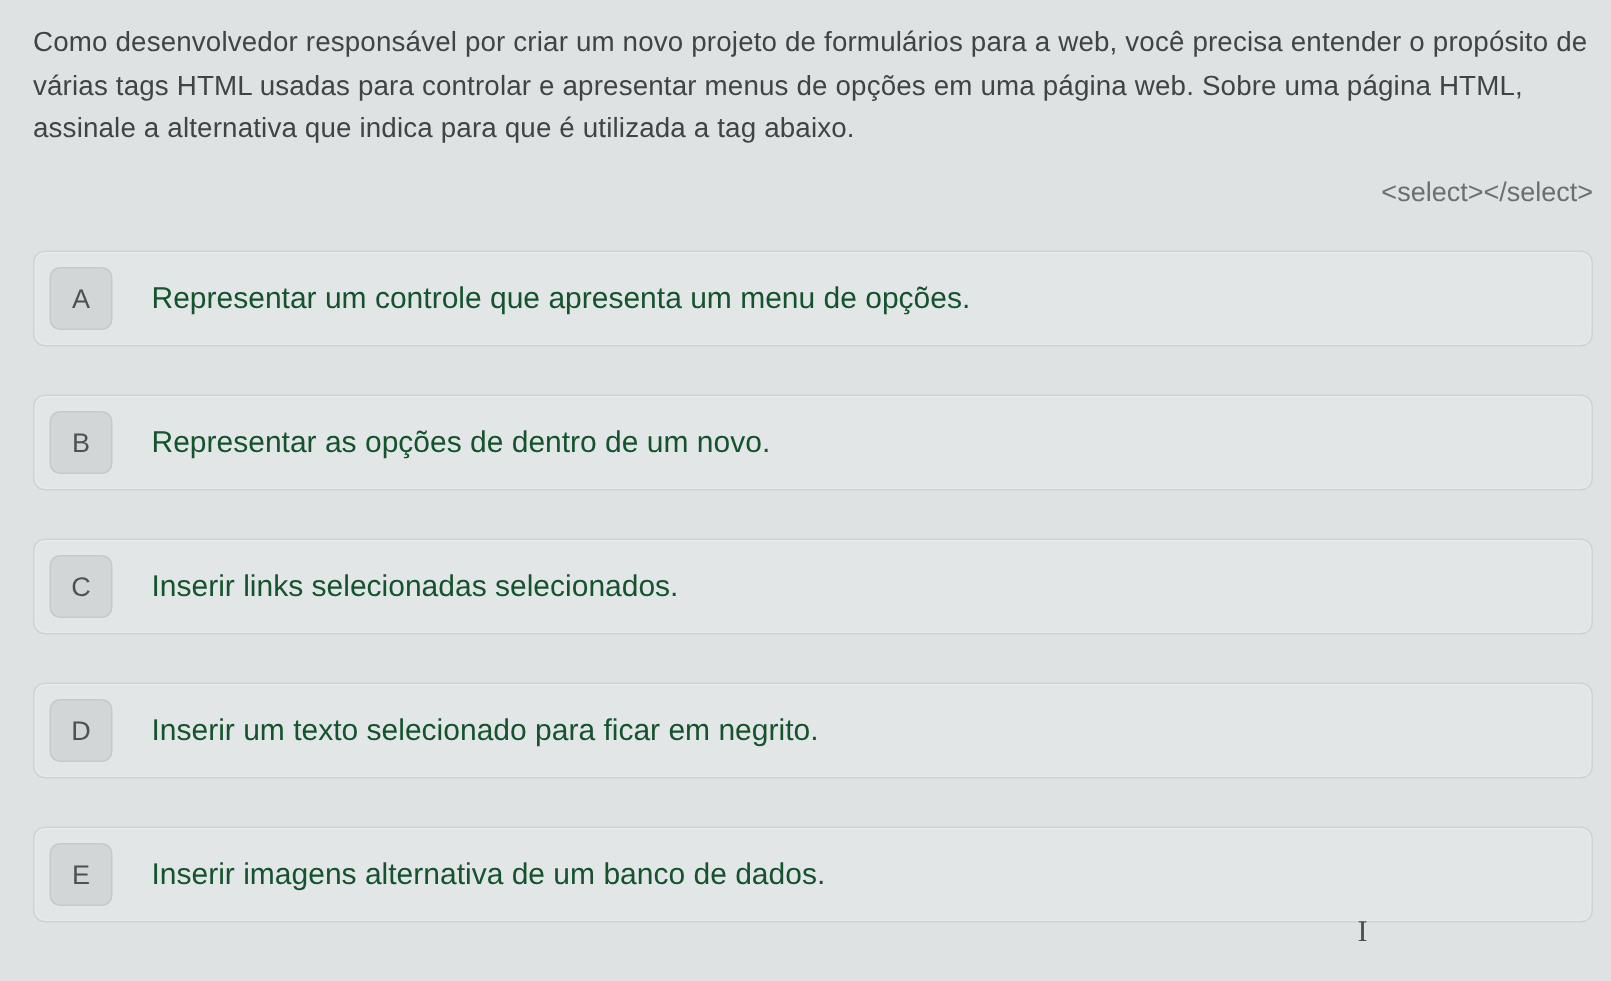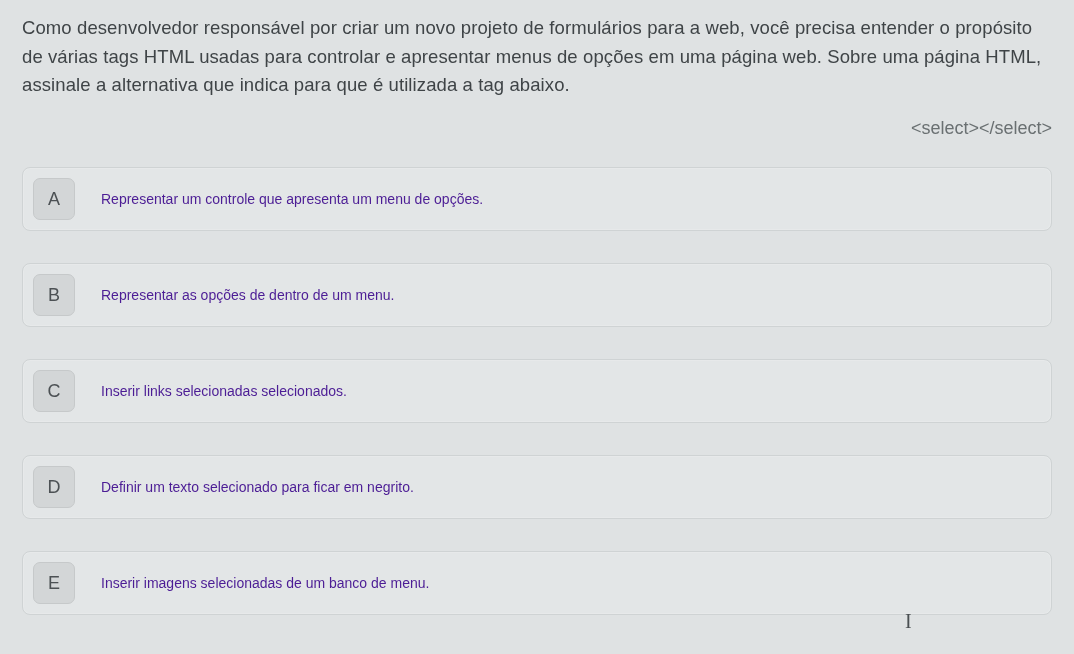--- a/index.html
+++ b/index.html
@@ -5,21 +5,21 @@
   * { box-sizing: border-box; margin: 0; padding: 0; }
   html, body {
     width: 1074px;
     height: 654px;
     font-family: -apple-system, BlinkMacSystemFont, "Segoe UI", Arial, sans-serif;
     background: #dfe2e3;
     color: #3f4447;
     overflow: hidden;
   }
   .page {
-    padding: 14px 22px 10px 22px;
+    padding: 14px 12px 10px 22px;
   }
   .question-text {
     font-size: 18.5px;
     line-height: 1.55;
     color: #3f4447;
     margin-bottom: 18px;
     letter-spacing: 0.1px;
   }
   .code-snippet {
     font-size: 18px;
@@ -51,22 +51,22 @@
     border-radius: 7px;
     display: flex;
     align-items: center;
     justify-content: center;
     font-size: 18px;
     color: #4c5154;
     margin-right: 26px;
     border: 1px solid #c6c9ca;
   }
   .option-text {
-    font-size: 14px;
-    color: #4c1d95;
+    font-size: 20px;
+    color: #14532d;
   }
   .cursor {
     position: absolute;
     left: 905px;
     top: 610px;
     font-size: 20px;
     color: #4a4f52;
     font-family: serif;
     pointer-events: none;
   }
@@ -82,34 +82,34 @@
 
   <div class="options">
 
     <div class="option">
       <div class="option-letter">A</div>
       <div class="option-text">Representar um controle que apresenta um menu de opções.</div>
     </div>
 
     <div class="option">
       <div class="option-letter">B</div>
-      <div class="option-text">Representar as opções de dentro de um menu.</div>
+      <div class="option-text">Representar as opções de dentro de um novo.</div>
     </div>
 
     <div class="option">
       <div class="option-letter">C</div>
       <div class="option-text">Inserir links selecionadas selecionados.</div>
     </div>
 
     <div class="option">
       <div class="option-letter">D</div>
-      <div class="option-text">Definir um texto selecionado para ficar em negrito.</div>
+      <div class="option-text">Inserir um texto selecionado para ficar em negrito.</div>
     </div>
 
     <div class="option">
       <div class="option-letter">E</div>
-      <div class="option-text">Inserir imagens selecionadas de um banco de menu.</div>
+      <div class="option-text">Inserir imagens alternativa de um banco de dados.</div>
     </div>
 
   </div>
 </div>
 
 <div class="cursor">I</div>
 
 </body></html>

